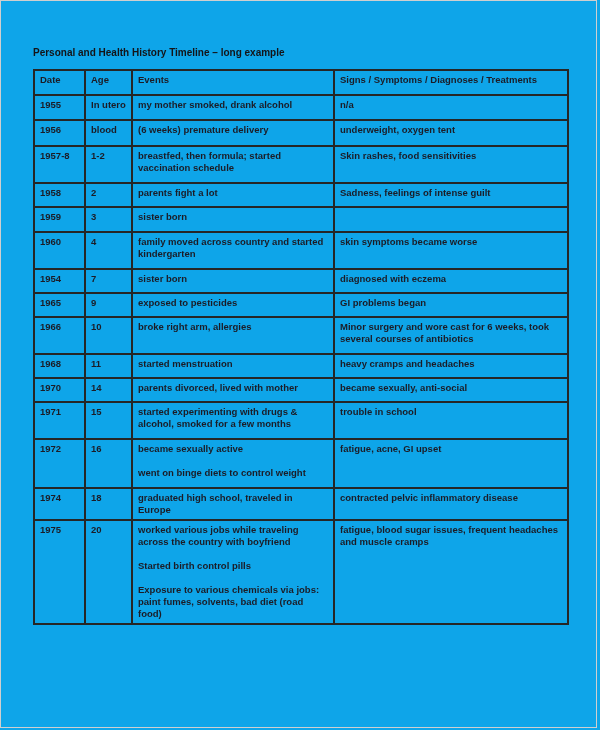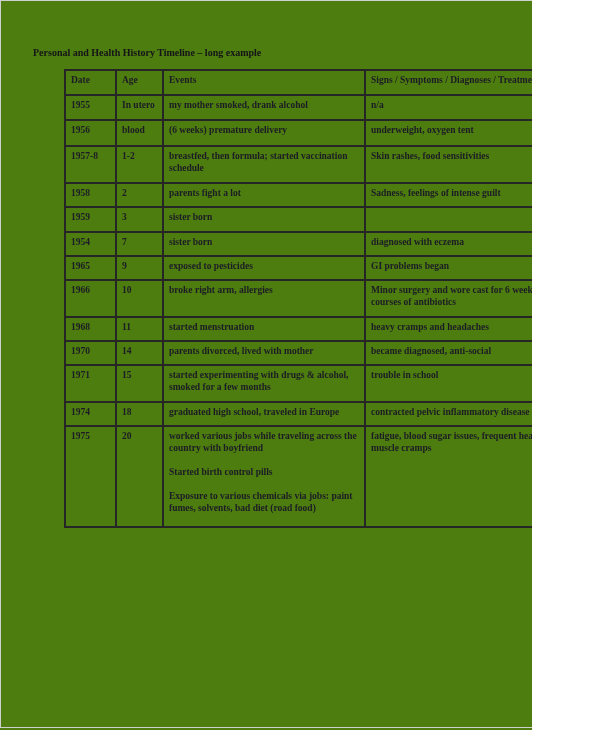--- a/index.html
+++ b/index.html
@@ -2,25 +2,25 @@
 <html><head>
 <meta charset="utf-8">
 <style>
   html, body {
     margin: 0;
     padding: 0;
     background: #ffffff;
   }
   .page {
     position: relative;
-    width: 532px;
+    width: 600px;
     height: 730px;
-    background: #4d7c0f;
+    background: #0ea5e9;
     overflow: hidden;
-    font-family: Liberation Serif, serif;
+    font-family: Liberation Sans, sans-serif;
   }
   .page-edge {
     position: absolute;
     left: 0;
     top: 0;
     width: 595px;
     height: 726px;
     border: 1px solid #cfcfcf;
     pointer-events: none;
   }
@@ -34,21 +34,20 @@
     font-weight: bold;
     font-size: 10px;
     line-height: 13px;
     color: #141418;
     margin: 0 0 10px 0;
   }
   table.history {
     border-collapse: collapse;
     table-layout: fixed;
     width: 534px;
-    margin-left: 31px;
   }
   table.history th,
   table.history td {
     border: 2px solid #262626;
     vertical-align: top;
     text-align: left;
     padding: 3px 5px;
     font-size: 9.5px;
     font-weight: bold;
     line-height: 12px;
@@ -103,20 +102,26 @@
           <td>2</td>
           <td>parents fight a lot</td>
           <td>Sadness, feelings of intense guilt</td>
         </tr>
         <tr style="height:25px">
           <td>1959</td>
           <td>3</td>
           <td>sister born</td>
           <td></td>
         </tr>
+        <tr style="height:37px">
+          <td>1960</td>
+          <td>4</td>
+          <td>family moved across country and started kindergarten</td>
+          <td>skin symptoms became worse</td>
+        </tr>
         <tr style="height:24px">
           <td>1954</td>
           <td>7</td>
           <td>sister born</td>
           <td>diagnosed with eczema</td>
         </tr>
         <tr style="height:24px">
           <td>1965</td>
           <td>9</td>
           <td>exposed to pesticides</td>
@@ -131,27 +136,35 @@
         <tr style="height:24px">
           <td>1968</td>
           <td>11</td>
           <td>started menstruation</td>
           <td>heavy cramps and headaches</td>
         </tr>
         <tr style="height:24px">
           <td>1970</td>
           <td>14</td>
           <td>parents divorced, lived with mother</td>
-          <td>became diagnosed, anti-social</td>
+          <td>became sexually, anti-social</td>
         </tr>
         <tr style="height:37px">
           <td>1971</td>
           <td>15</td>
           <td>started experimenting with drugs &amp; alcohol, smoked for a few months</td>
           <td>trouble in school</td>
+        </tr>
+        <tr style="height:49px">
+          <td>1972</td>
+          <td>16</td>
+          <td>became sexually active
+
+went on binge diets to control weight</td>
+          <td>fatigue, acne, GI upset</td>
         </tr>
         <tr style="height:24px">
           <td>1974</td>
           <td>18</td>
           <td>graduated high school, traveled in Europe</td>
           <td>contracted pelvic inflammatory disease</td>
         </tr>
         <tr style="height:101px">
           <td>1975</td>
           <td>20</td>

